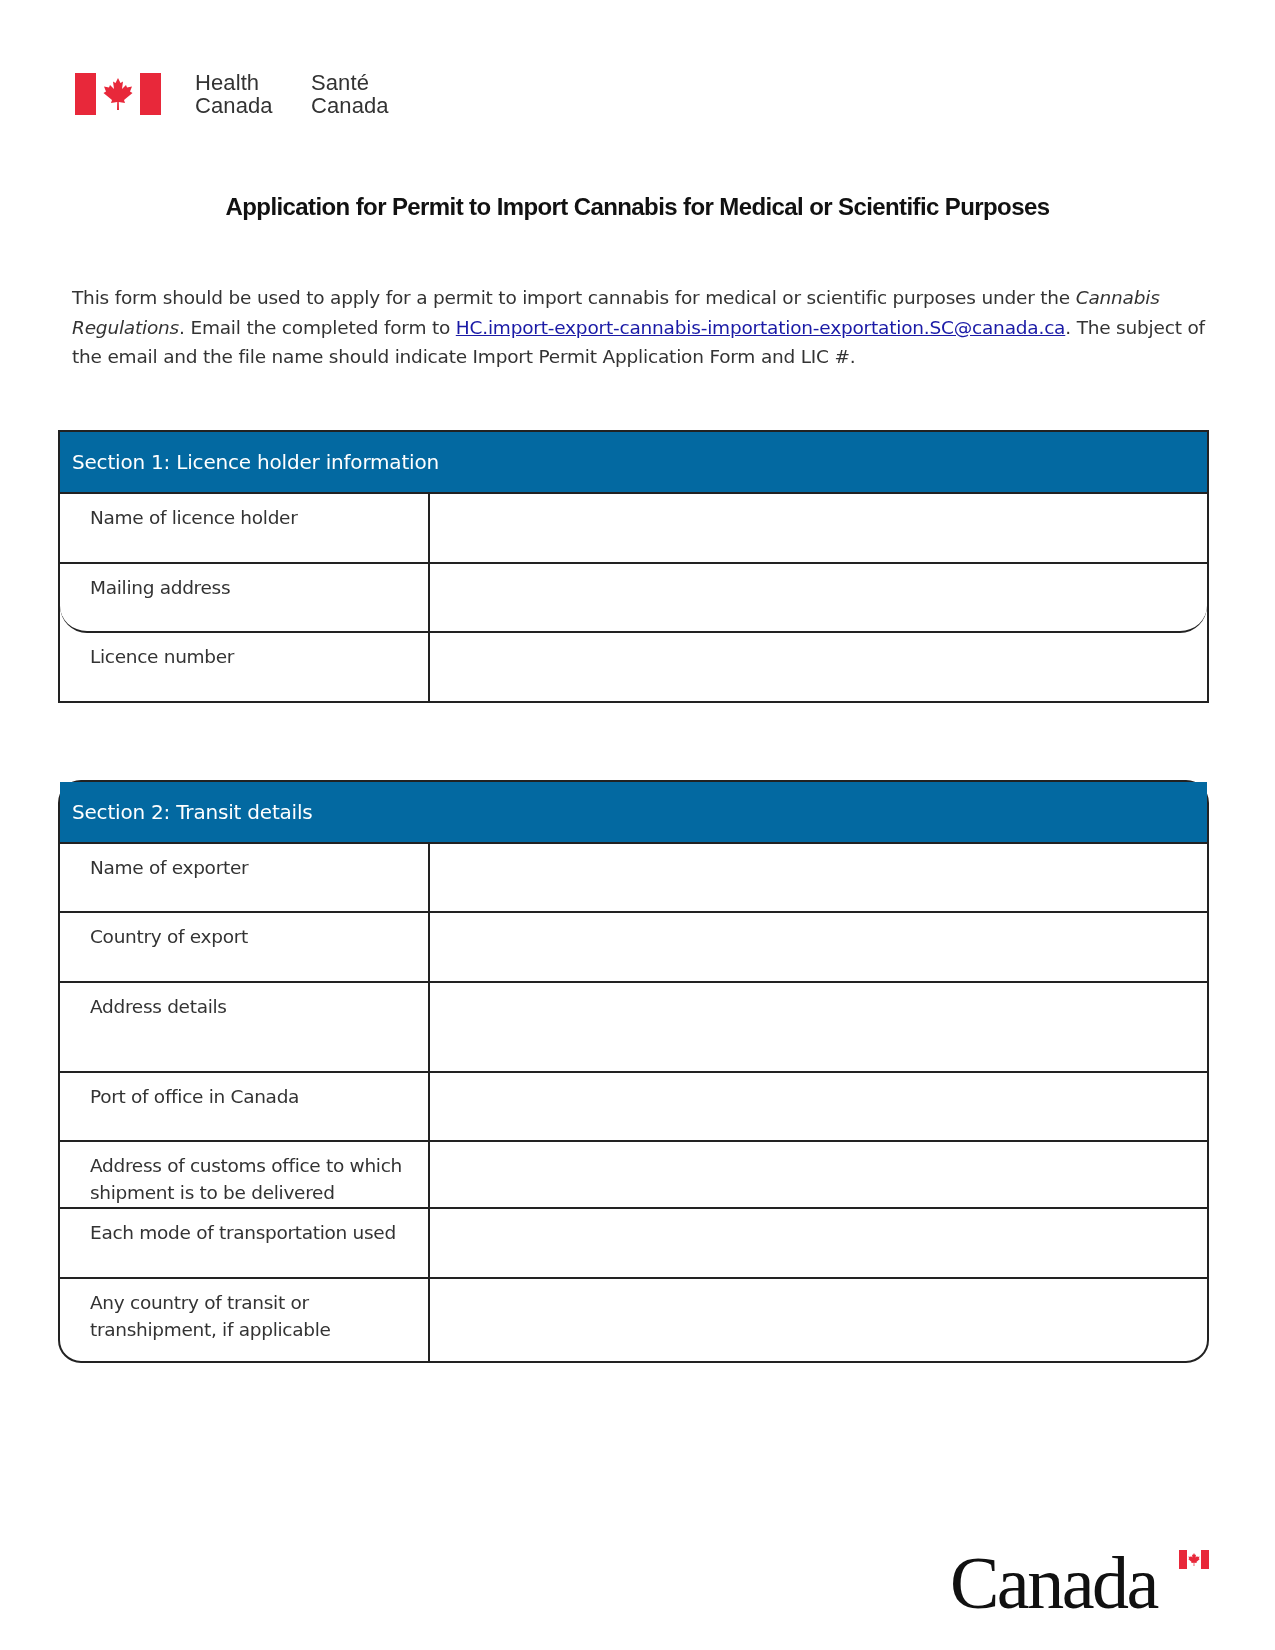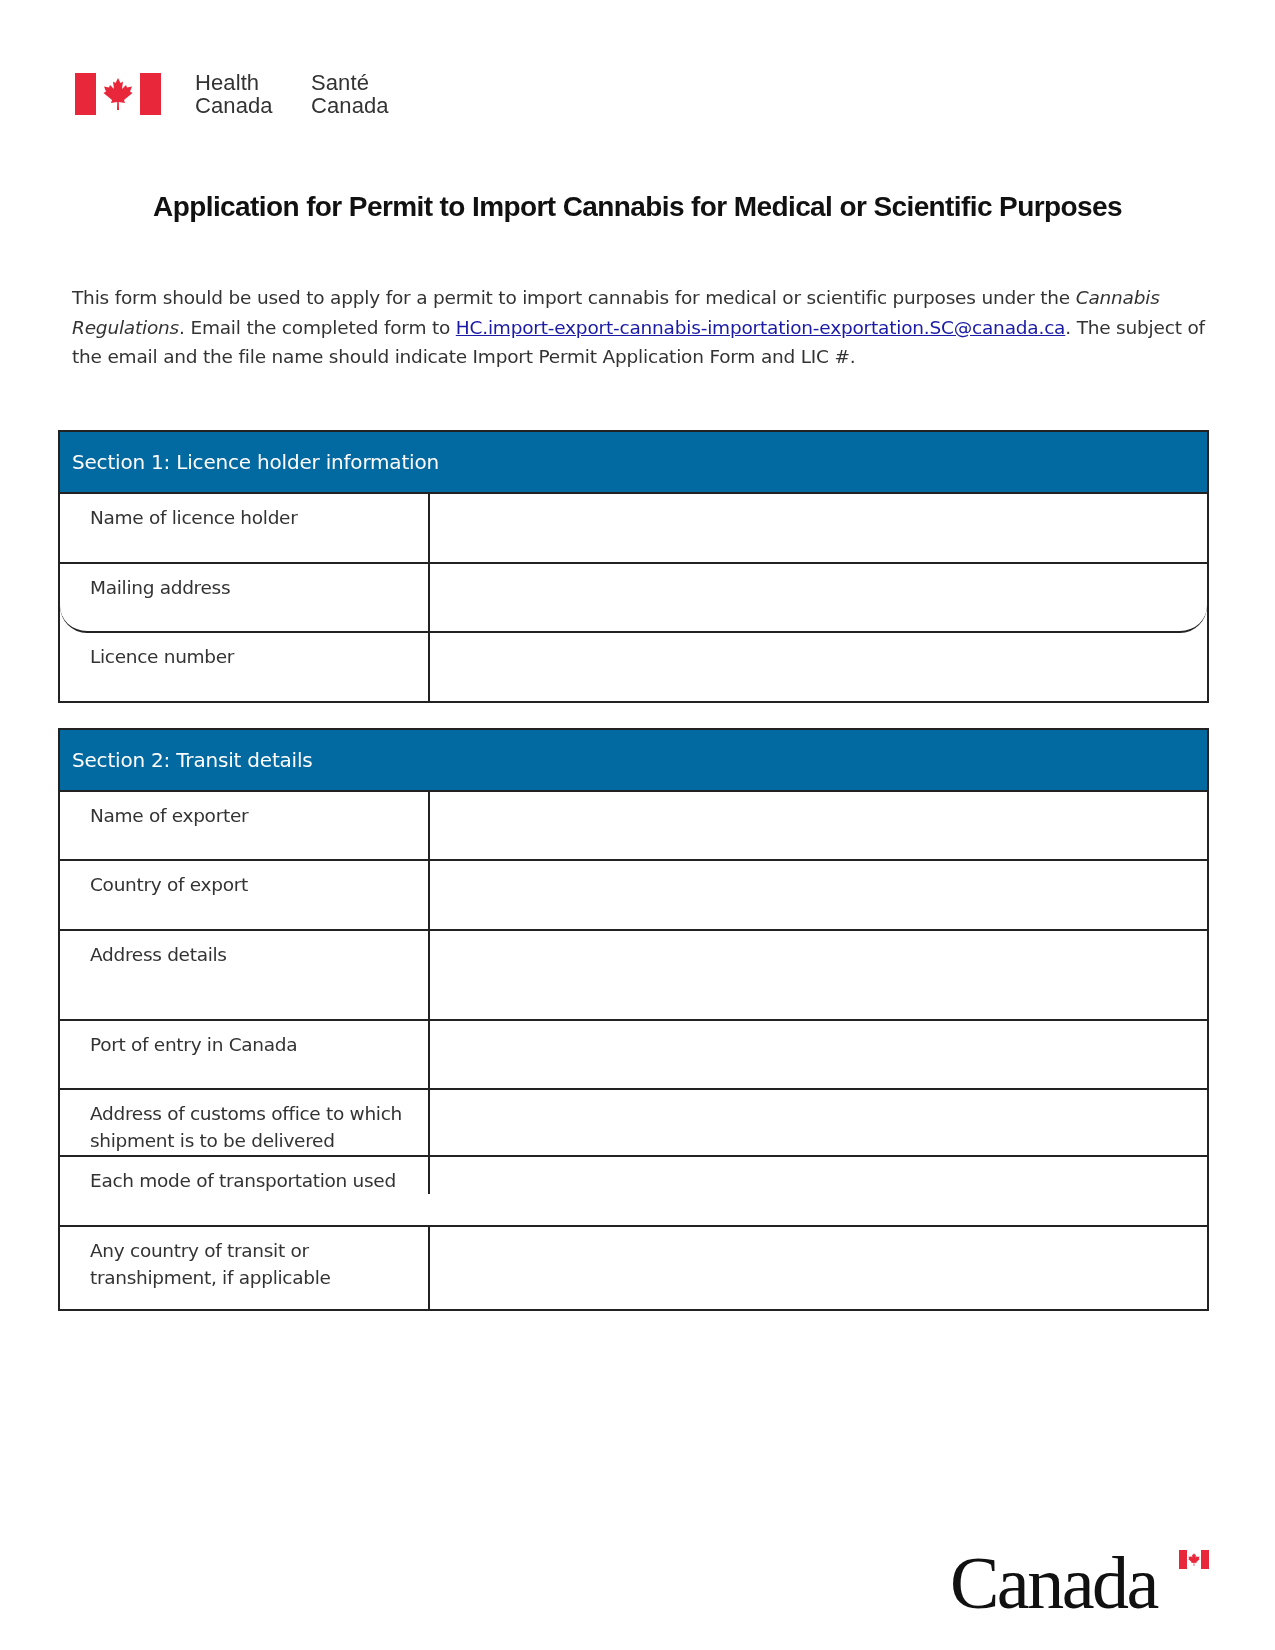--- a/index.html
+++ b/index.html
@@ -7,21 +7,21 @@
 
   .hc-logo { position: absolute; left: 75px; top: 71px; width: 340px; height: 48px; }
   .flag { position: absolute; left: 0; top: 2px; width: 86px; height: 42px; }
   .flag .bar { position: absolute; top: 0; width: 21px; height: 42px; background: #e8283a; }
   .flag .bar.l { left: 0; } .flag .bar.r { right: 0; }
   .flag svg { position: absolute; left: 28px; top: 5px; }
   .sig { position: absolute; top: 0; font-size: 22px; line-height: 23px; color: #333; letter-spacing: 0.1px; }
   .sig.en { left: 120px; } .sig.fr { left: 236px; }
   .sig span { display: block; }
 
-  .title { position: absolute; left: 100px; top: 188px; width: 1075px; text-align: center; font-weight: bold; font-size: 28px; line-height: 37px; color: #111; letter-spacing: -0.6px; }
+  .title { position: absolute; left: 100px; top: 188px; width: 1075px; text-align: center; font-weight: bold; font-size: 24px; line-height: 37px; color: #111; letter-spacing: -0.6px; }
 
   .intro { position: absolute; left: 72px; top: 283px; width: 1140px; font-family: "DejaVu Sans", sans-serif; font-size: 18.5px; line-height: 29.5px; color: #333; letter-spacing: -0.2px; }
   .intro em { font-style: italic; }
   .intro a { color: #1a1aa6; text-decoration: underline; }
 
   .section { position: absolute; left: 58px; width: 1151px; border: 2px solid #222; box-sizing: border-box; }
   .sec-header { height: 60px; background: #0369a1; color: #fff; font-family: "DejaVu Sans", sans-serif; font-size: 20px; line-height: 60px; padding-left: 12px; border-bottom: 2px solid #222; letter-spacing: -0.2px; }
   .row { display: flex; border-bottom: 2px solid #222; box-sizing: border-box; }
   .row:last-child { border-bottom: none; }
   .row .label { width: 370px; border-right: 2px solid #222; padding: 10px 6px 0 30px; box-sizing: border-box; font-family: "DejaVu Sans", sans-serif; font-size: 18.5px; line-height: 27px; color: #333; letter-spacing: -0.3px; }
@@ -71,43 +71,43 @@
   <div class="row" style="height:69px;border-radius:27px;">
     <div class="label">Mailing address</div>
     <div class="value"><input value="" style=""></div>
   </div>
   <div class="row" style="height:68px;">
     <div class="label">Licence number</div>
     <div class="value"><input value="" style=""></div>
   </div>
 </div>
 
-<div class="section" style="top:728px;">
+<div class="section" style="top:780px;border-radius:23px;">
   <div class="sec-header">Section 2: Transit details</div>
   <div class="row" style="height:69px;">
     <div class="label">Name of exporter</div>
     <div class="value"><input value="" style=""></div>
   </div>
   <div class="row" style="height:70px;">
     <div class="label">Country of export</div>
     <div class="value"><input value="" style=""></div>
   </div>
   <div class="row" style="height:90px;justify-content:flex-end;">
     <div class="label">Address details</div>
     <div class="value"><input value="" style=""></div>
   </div>
   <div class="row" style="height:69px;">
-    <div class="label">Port of entry in Canada</div>
+    <div class="label">Port of office in Canada</div>
     <div class="value"><input value="" style=""></div>
   </div>
   <div class="row" style="height:67px;">
     <div class="label">Address of customs office to which shipment is to be delivered</div>
     <div class="value"><input value="" style=""></div>
   </div>
-  <div class="row" style="height:70px;flex-direction:column;">
+  <div class="row" style="height:70px;">
     <div class="label">Each mode of transportation used</div>
     <div class="value"><input value="" style=""></div>
   </div>
   <div class="row" style="height:82px;">
     <div class="label">Any country of transit or transhipment, if applicable</div>
     <div class="value"><input value="" style=""></div>
   </div>
 </div>
 
 <div class="wordmark">

